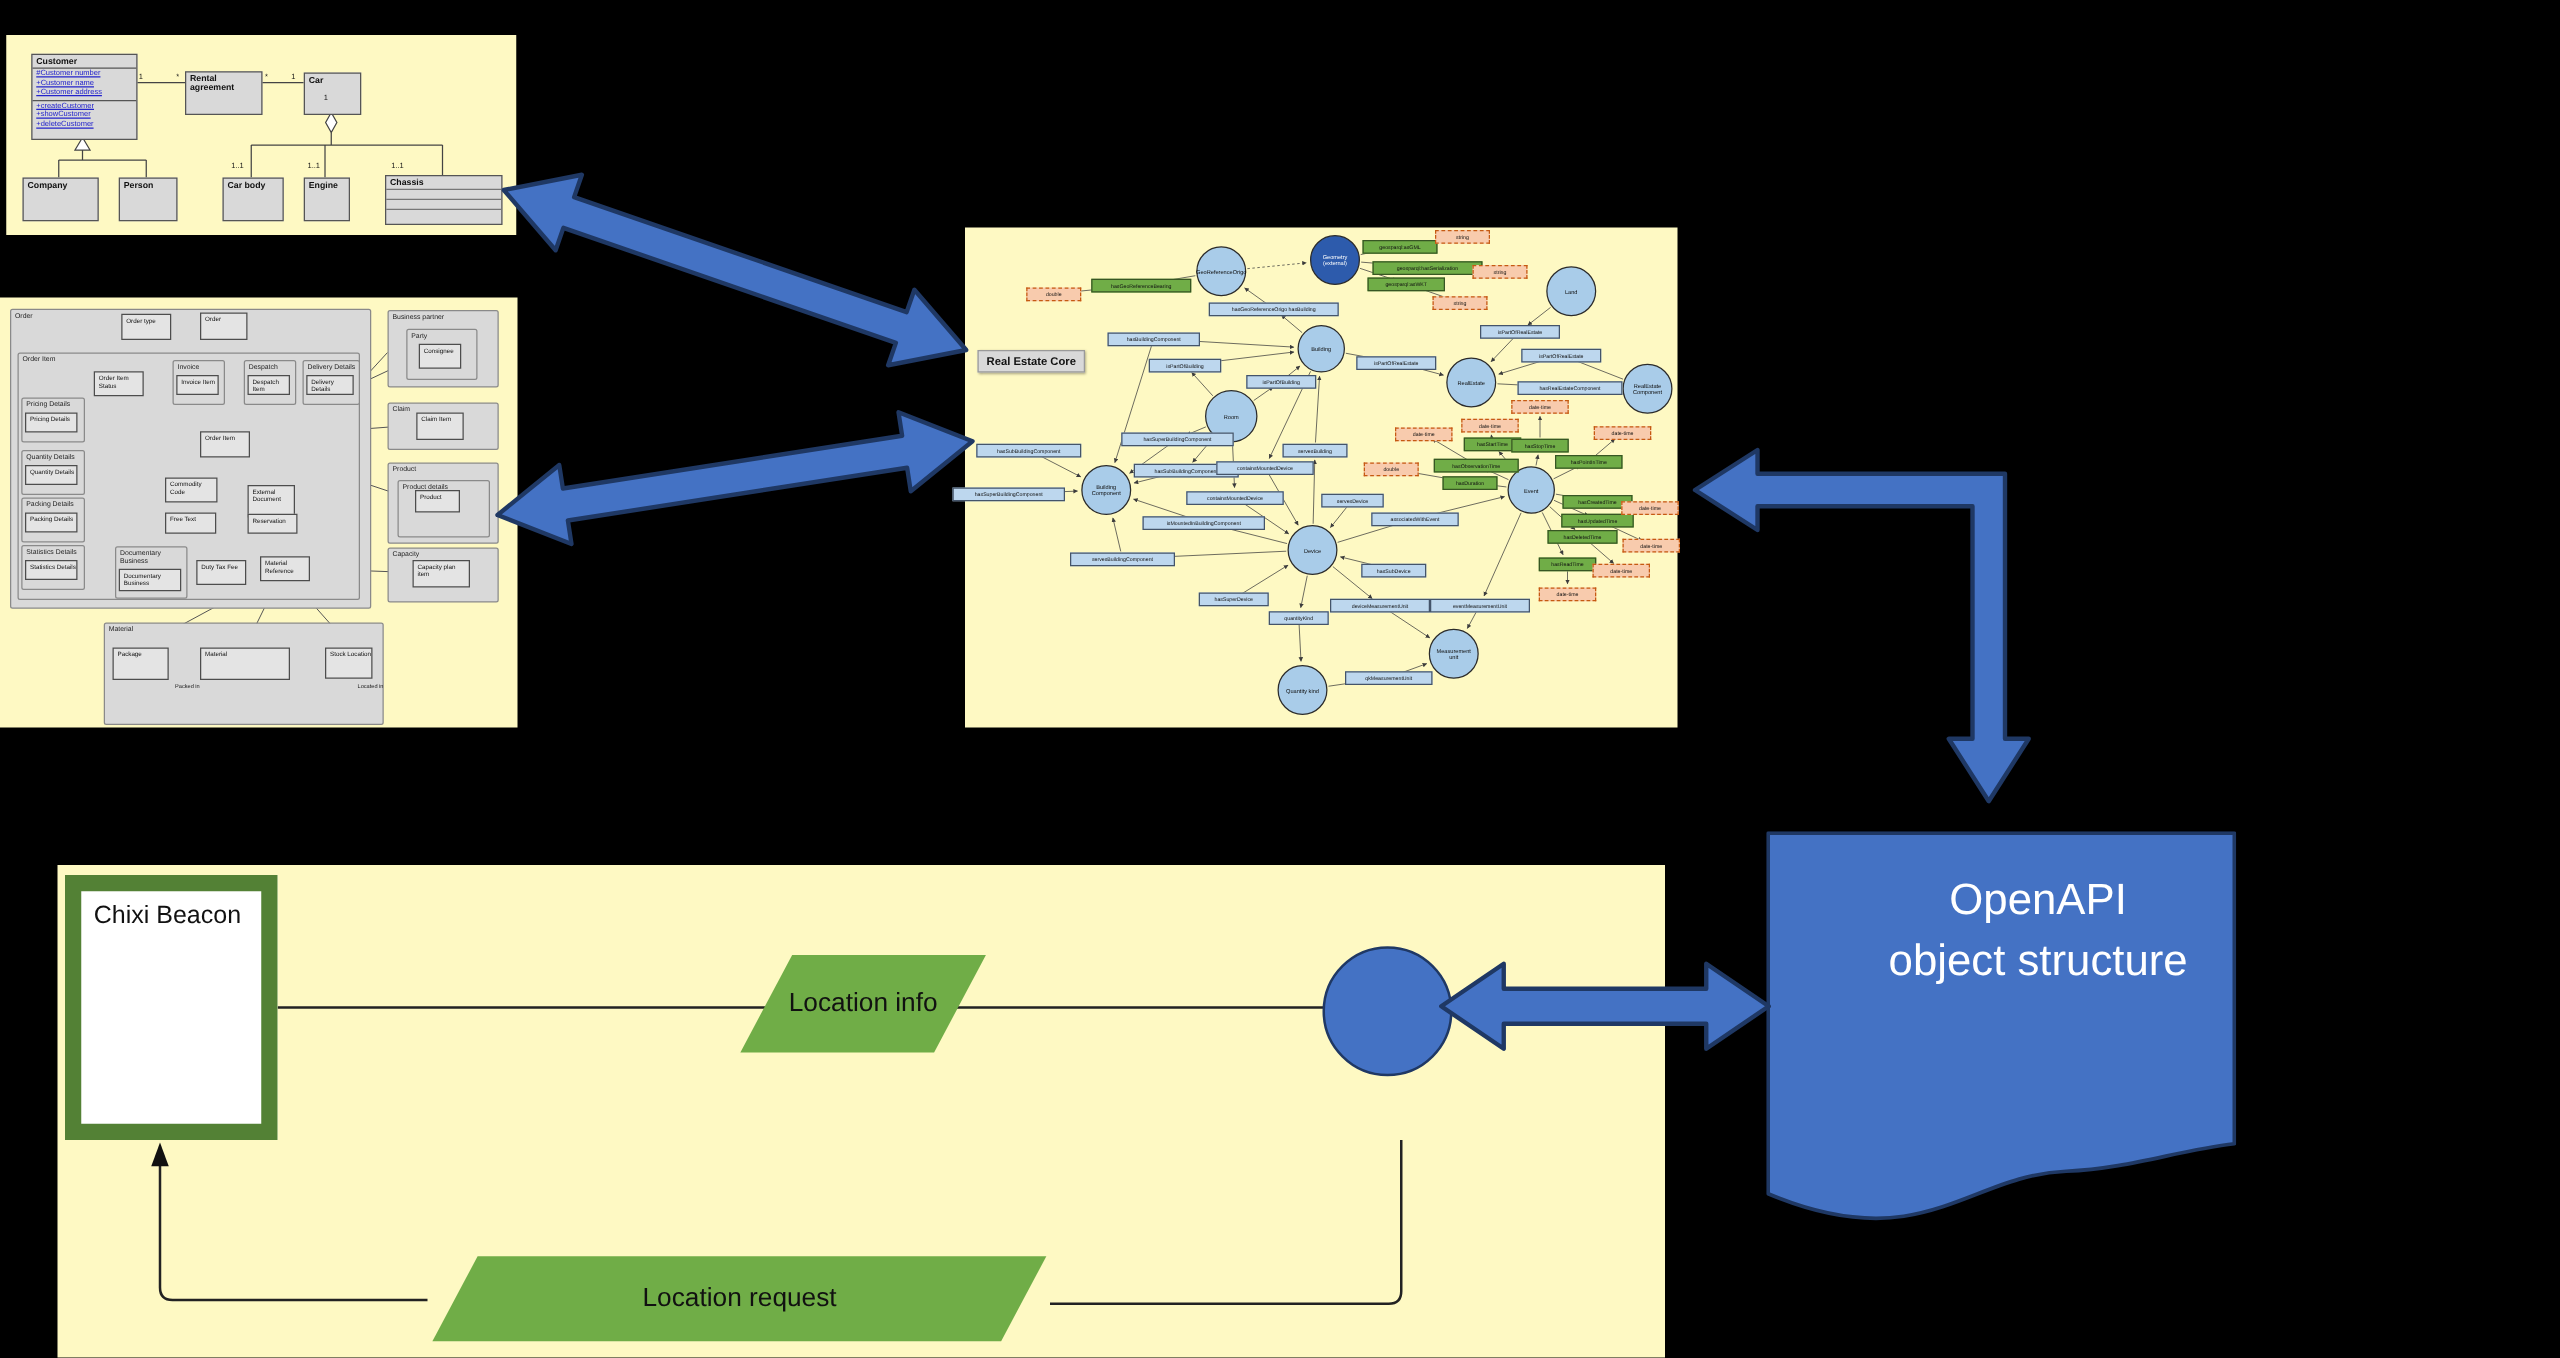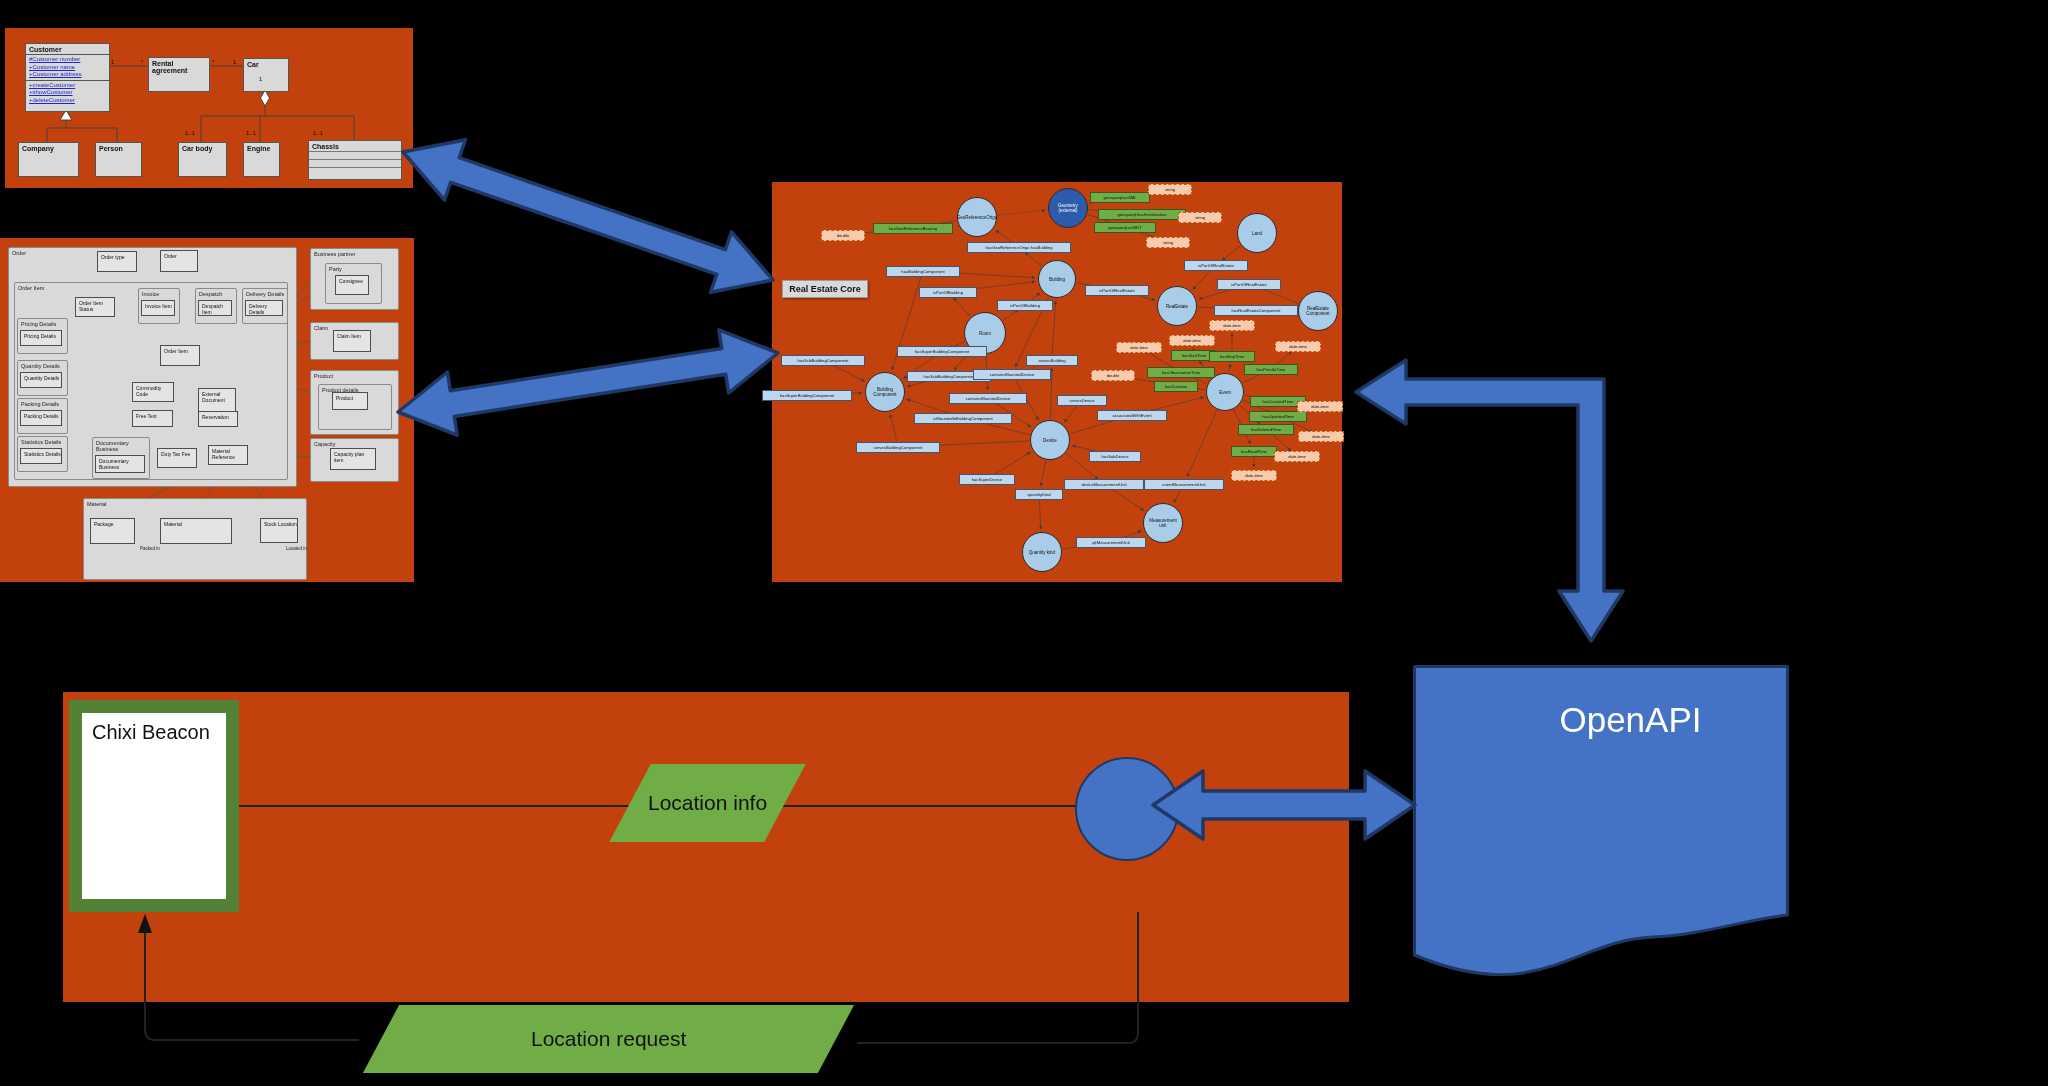--- a/index.html
+++ b/index.html
@@ -1,19 +1,19 @@
 <!DOCTYPE html>
 <html><head>
 <meta charset="utf-8">
 <style>
   html,body{margin:0;padding:0;}
   body{width:2048px;height:1086px;position:relative;overflow:hidden;background:#000;
        font-family:"Liberation Sans", sans-serif;}
   .abs{position:absolute;}
-  .panel{position:absolute;background:#c2410c;}
+  .panel{position:absolute;background:#fef9c3;}
   
   .uml-class{position:absolute;background:#d9d9d9;border:1px solid #555;font-size:7px;color:#111;}
   .uml-title{font-weight:bold;font-size:7px;padding:2px 3px 1px 3px;}
   .uml-sec{border-top:1px solid #555;padding:1px 3px;}
   .uml-attr{color:#2323cc;text-decoration:underline;font-size:6px;line-height:1.25;}
   .uml-row{border-top:1px solid #777;height:7px;}
   .uml-mult{position:absolute;font-size:6px;color:#111;}
   
   .er-group{position:absolute;background:#d9d9d9;border:1px solid #8a8a8a;border-radius:2px;}
   .er-group-label{font-size:5.5px;color:#222;padding:2px 0 0 3px;}
@@ -366,21 +366,21 @@
       <div class="onode o-orange" style="left: 397px; top: 152.5px; width: 46px; height: 11px;">date-time</div>
       <div class="onode o-orange" style="left: 437px; top: 137.5px; width: 46px; height: 11px;">date-time</div>
       <div class="onode o-orange" style="left: 503px; top: 158.5px; width: 46px; height: 11px;">date-time</div>
       <div class="onode o-orange" style="left: 525px; top: 218.5px; width: 46px; height: 11px;">date-time</div>
       <div class="onode o-orange" style="left: 526px; top: 248.5px; width: 46px; height: 11px;">date-time</div>
       <div class="onode o-orange" style="left: 502px; top: 268.5px; width: 46px; height: 11px;">date-time</div>
       <div class="onode o-orange" style="left: 459px; top: 287.5px; width: 46px; height: 11px;">date-time</div>
     </div>
 </div>
 
-<div class="panel" style="left:63px;top:692px;width:1286px;height:310px;">
+<div class="panel" style="left:46px;top:692px;width:1286px;height:394px;">
   <svg class="abs" width="1286" height="394" style="left:0;top:0;">
     <g stroke="#222" stroke-width="2" fill="none">
       <path d="M176,114 H1016"></path>
       <path d="M1075,220 V341 Q1075,351 1065,351 H794"></path>
       <path d="M296,348 H92 Q82,348 82,338 V240"></path>
     </g>
     <polygon points="75,241 82,222 89,241" fill="#111"></polygon>
   </svg>
   <div class="flow-box" style="left:6px;top:8px;width:170px;height:212px;">
     <div class="flow-box-label">Chixi Beacon</div>
@@ -393,20 +393,21 @@
   </div>
   <div class="blue-circle" style="left:1012px;top:65px;width:100px;height:100px;"></div>
 </div>
 
 <div class="abs" style="left:1413px;top:665px;width:435px;height:316px;">
   <svg width="376" height="316">
     <path d="M1.5,1.5 H374.5 V250 C330,255 290,270 240,272 C190,274 160,300 110,308 C70,314 30,302 1.5,290 Z" fill="#4472c4" stroke="#1f3864" stroke-width="3" stroke-linejoin="round"></path>
   </svg>
   <div class="openapi-text">
     <div class="oa1">OpenAPI</div>
+    <div class="oa2">object structure</div>
   </div>
 </div>
 
 <svg class="abs" width="2048" height="1086" style="left:0;top:0;pointer-events:none;">
   <g fill="#4472c4" stroke="#1f3864" stroke-width="3.5" stroke-linejoin="round">
     <polygon points="403,152 444.5,200.2 450.7,182.3 716.7,274.3 710.5,292.2 773,280 731.5,231.8 725.3,249.7 459.3,157.7 465.5,139.8"></polygon>
     <polygon points="398,412 457.2,435.2 454.3,416.4 725.7,374.2 728.6,393 778,353 718.8,329.8 721.7,348.6 450.3,390.8 447.4,372"></polygon>
     <path d="M1356,392 L1406,360 L1406,379 L1604,379 L1604,591 L1623,591 L1591,641 L1559,591 L1578,591 L1578,405 L1406,405 L1406,424 Z"></path>
     <polygon points="1153,805 1203,839 1203,819 1365,819 1365,839 1415,805 1365,771 1365,791 1203,791 1203,771"></polygon>
   </g>

